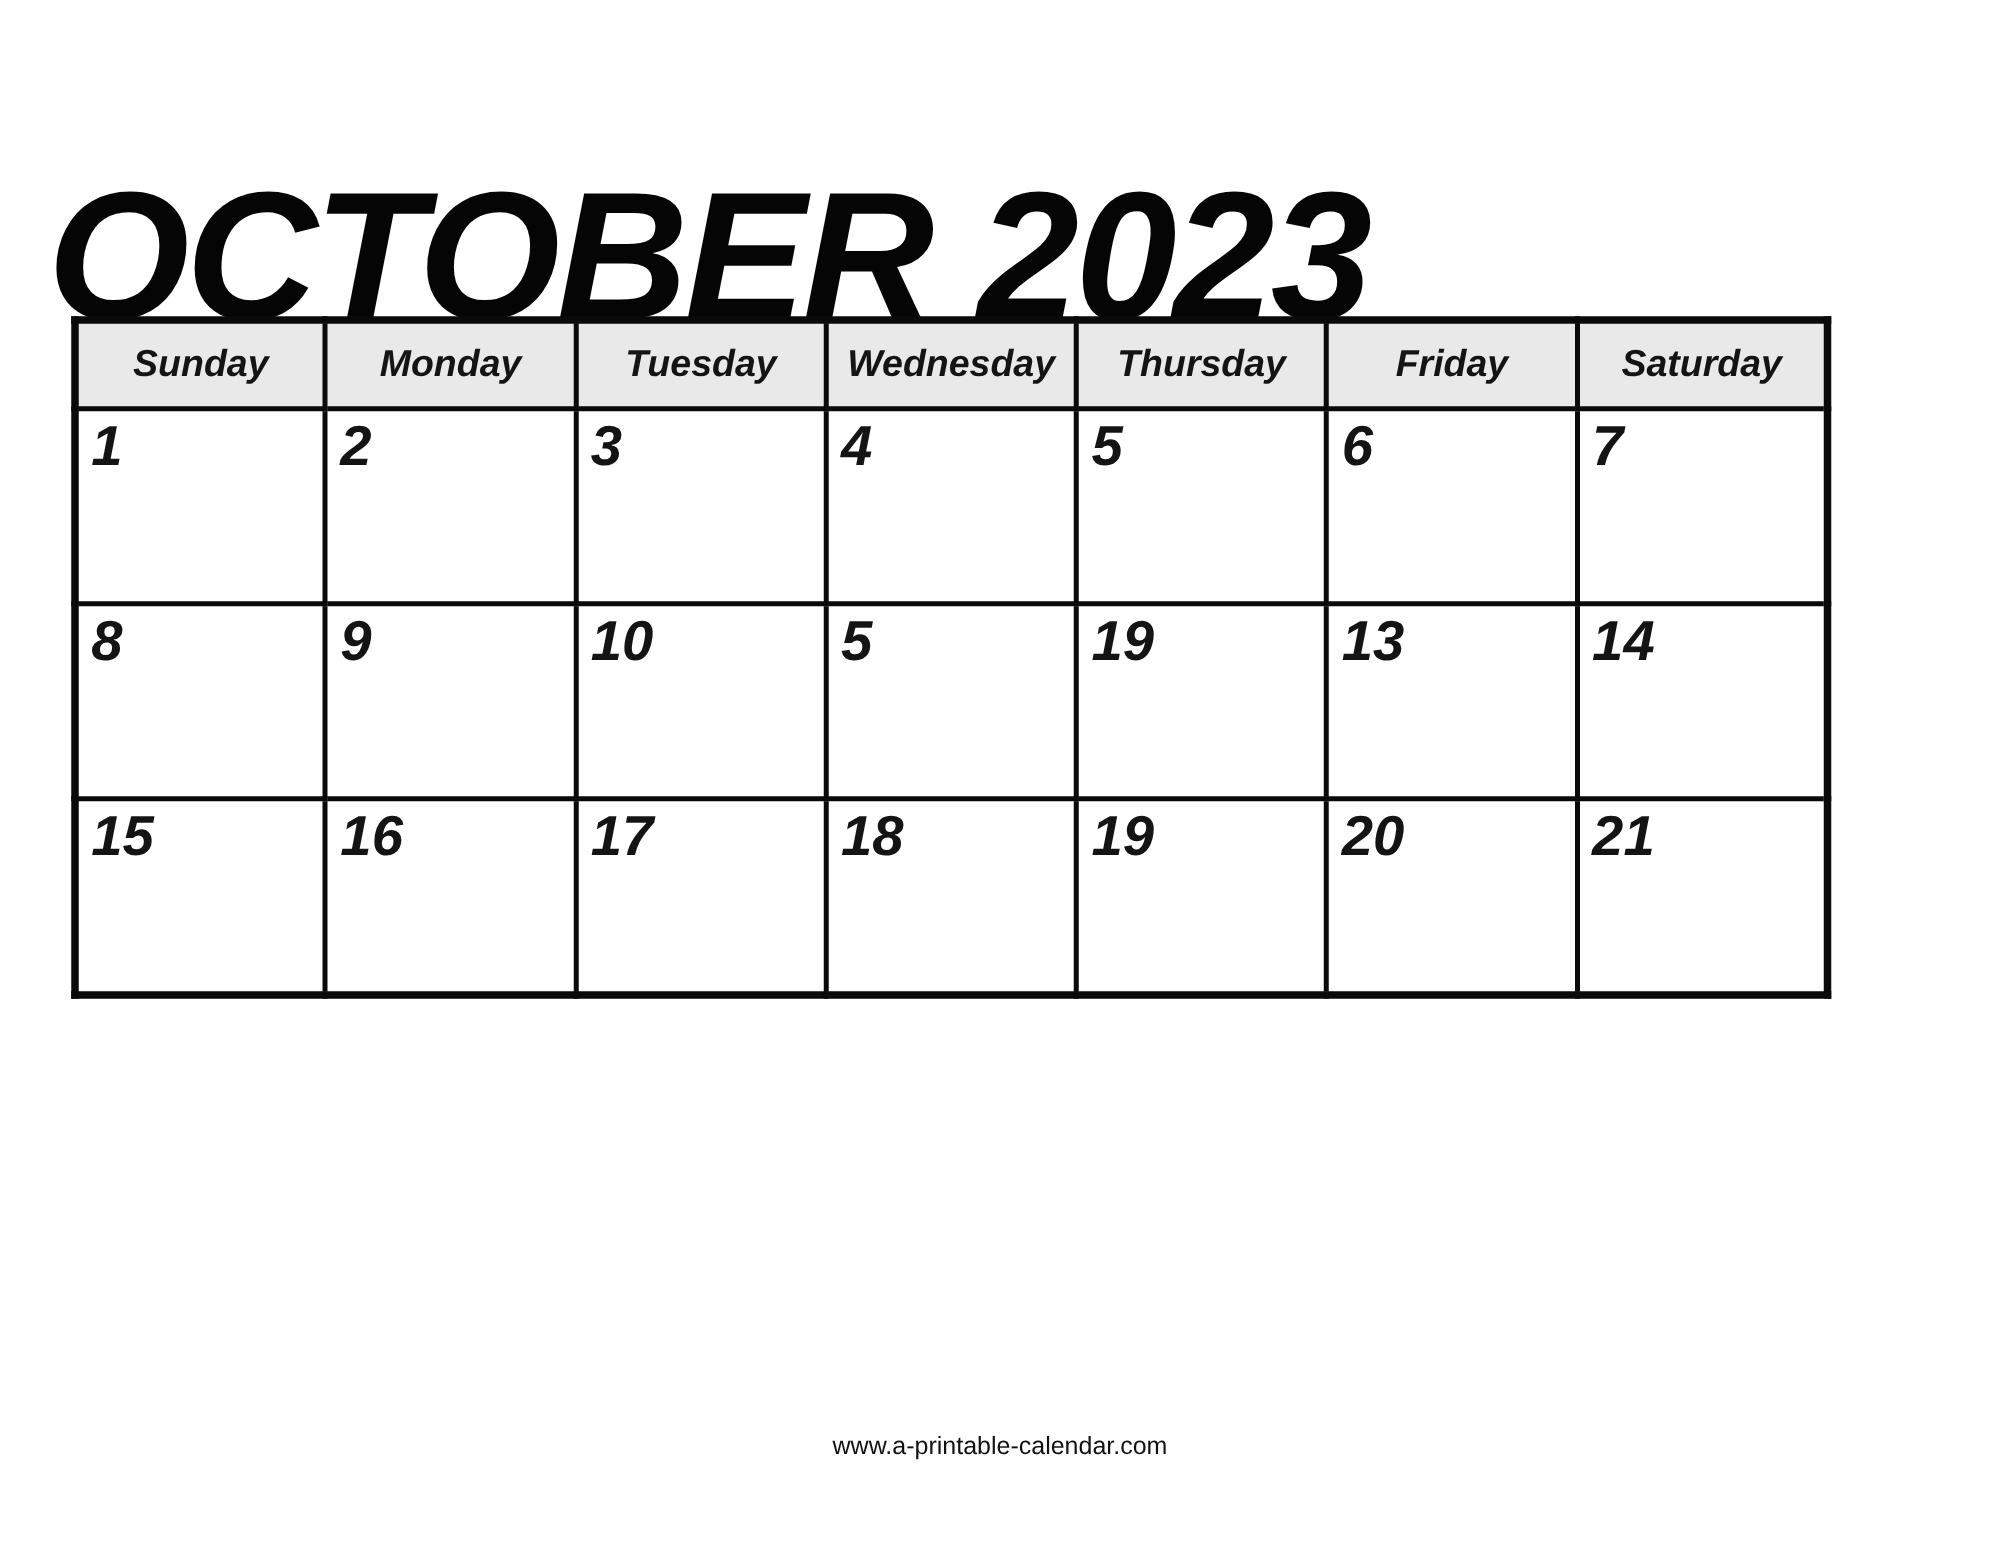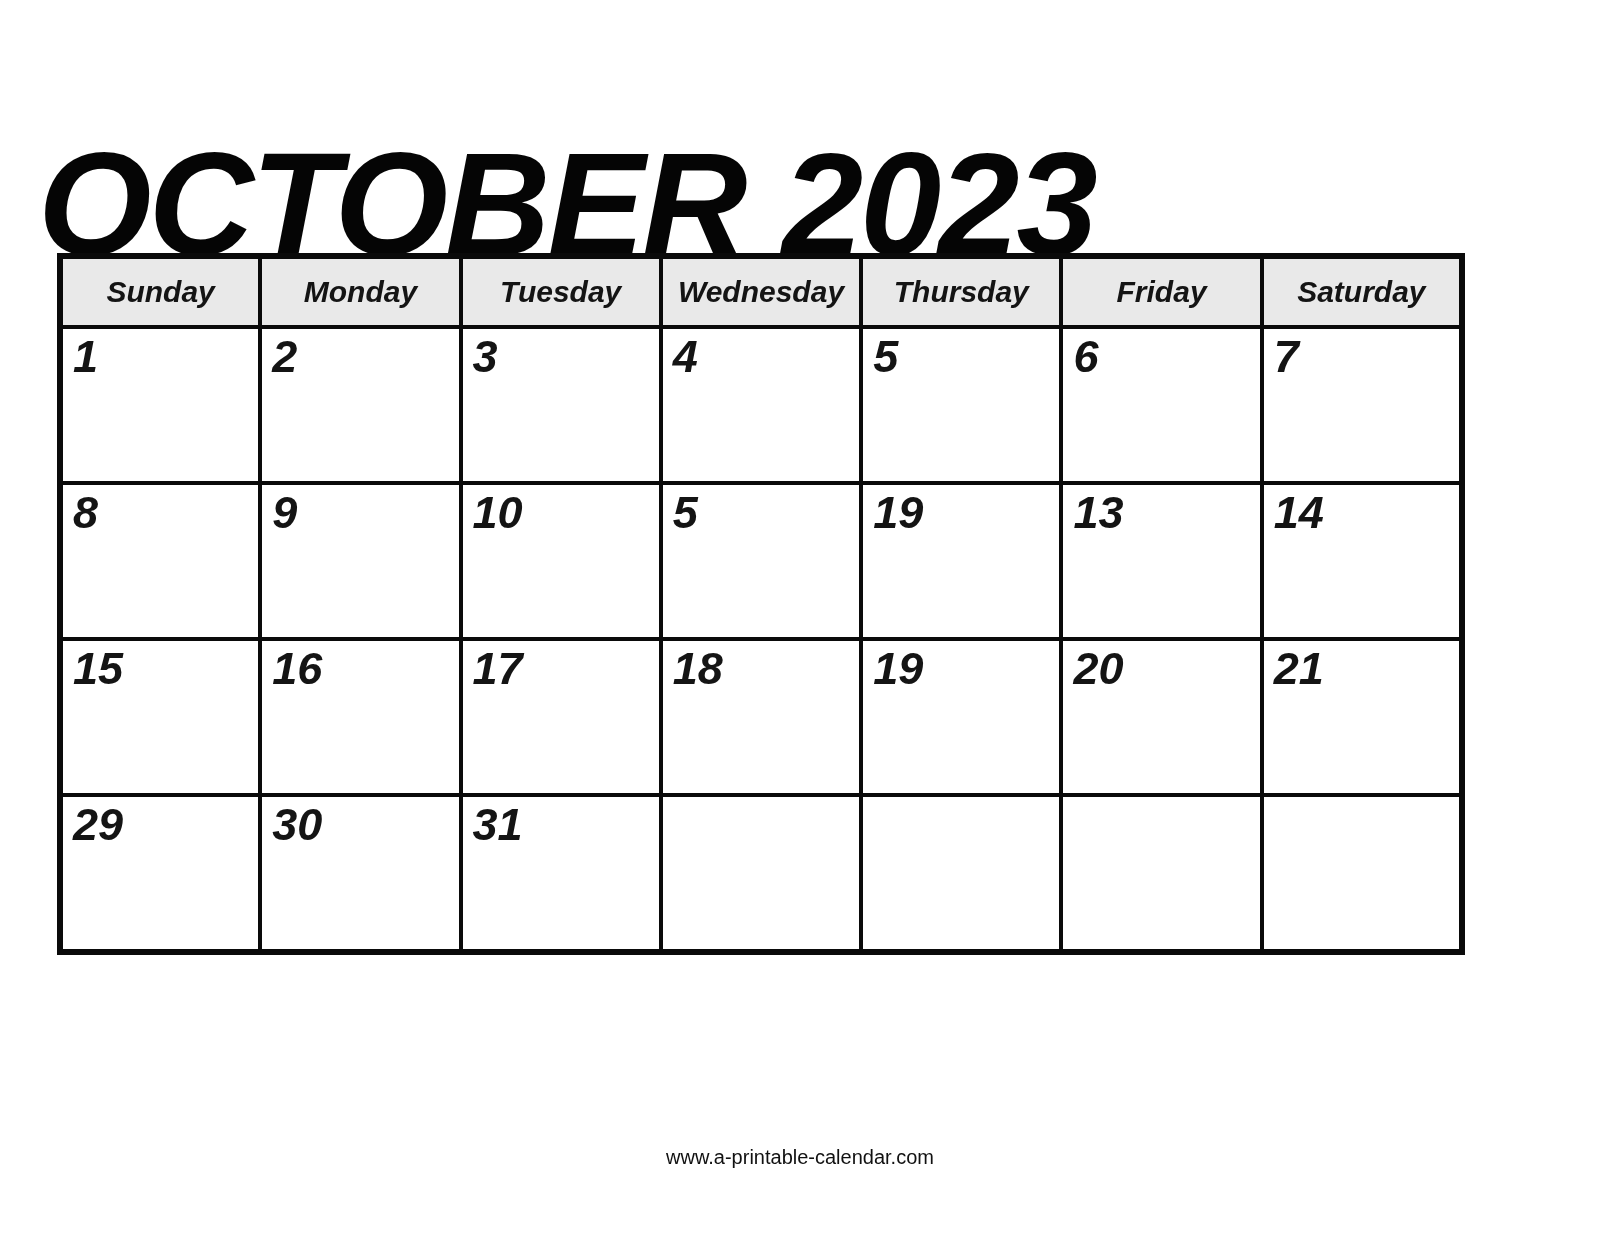--- a/index.html
+++ b/index.html
@@ -118,25 +118,16 @@
     </tr>
     <tr>
       <td>15</td>
       <td>16</td>
       <td>17</td>
       <td>18</td>
       <td>19</td>
       <td>20</td>
       <td>21</td>
     </tr>
-    <tr>
-      <td>29</td>
-      <td>30</td>
-      <td>31</td>
-      <td></td>
-      <td></td>
-      <td></td>
-      <td></td>
-    </tr>
   </tbody>
 </table>
 
 <div class="footer-url">www.a-printable-calendar.com</div>
 
 </body></html>

